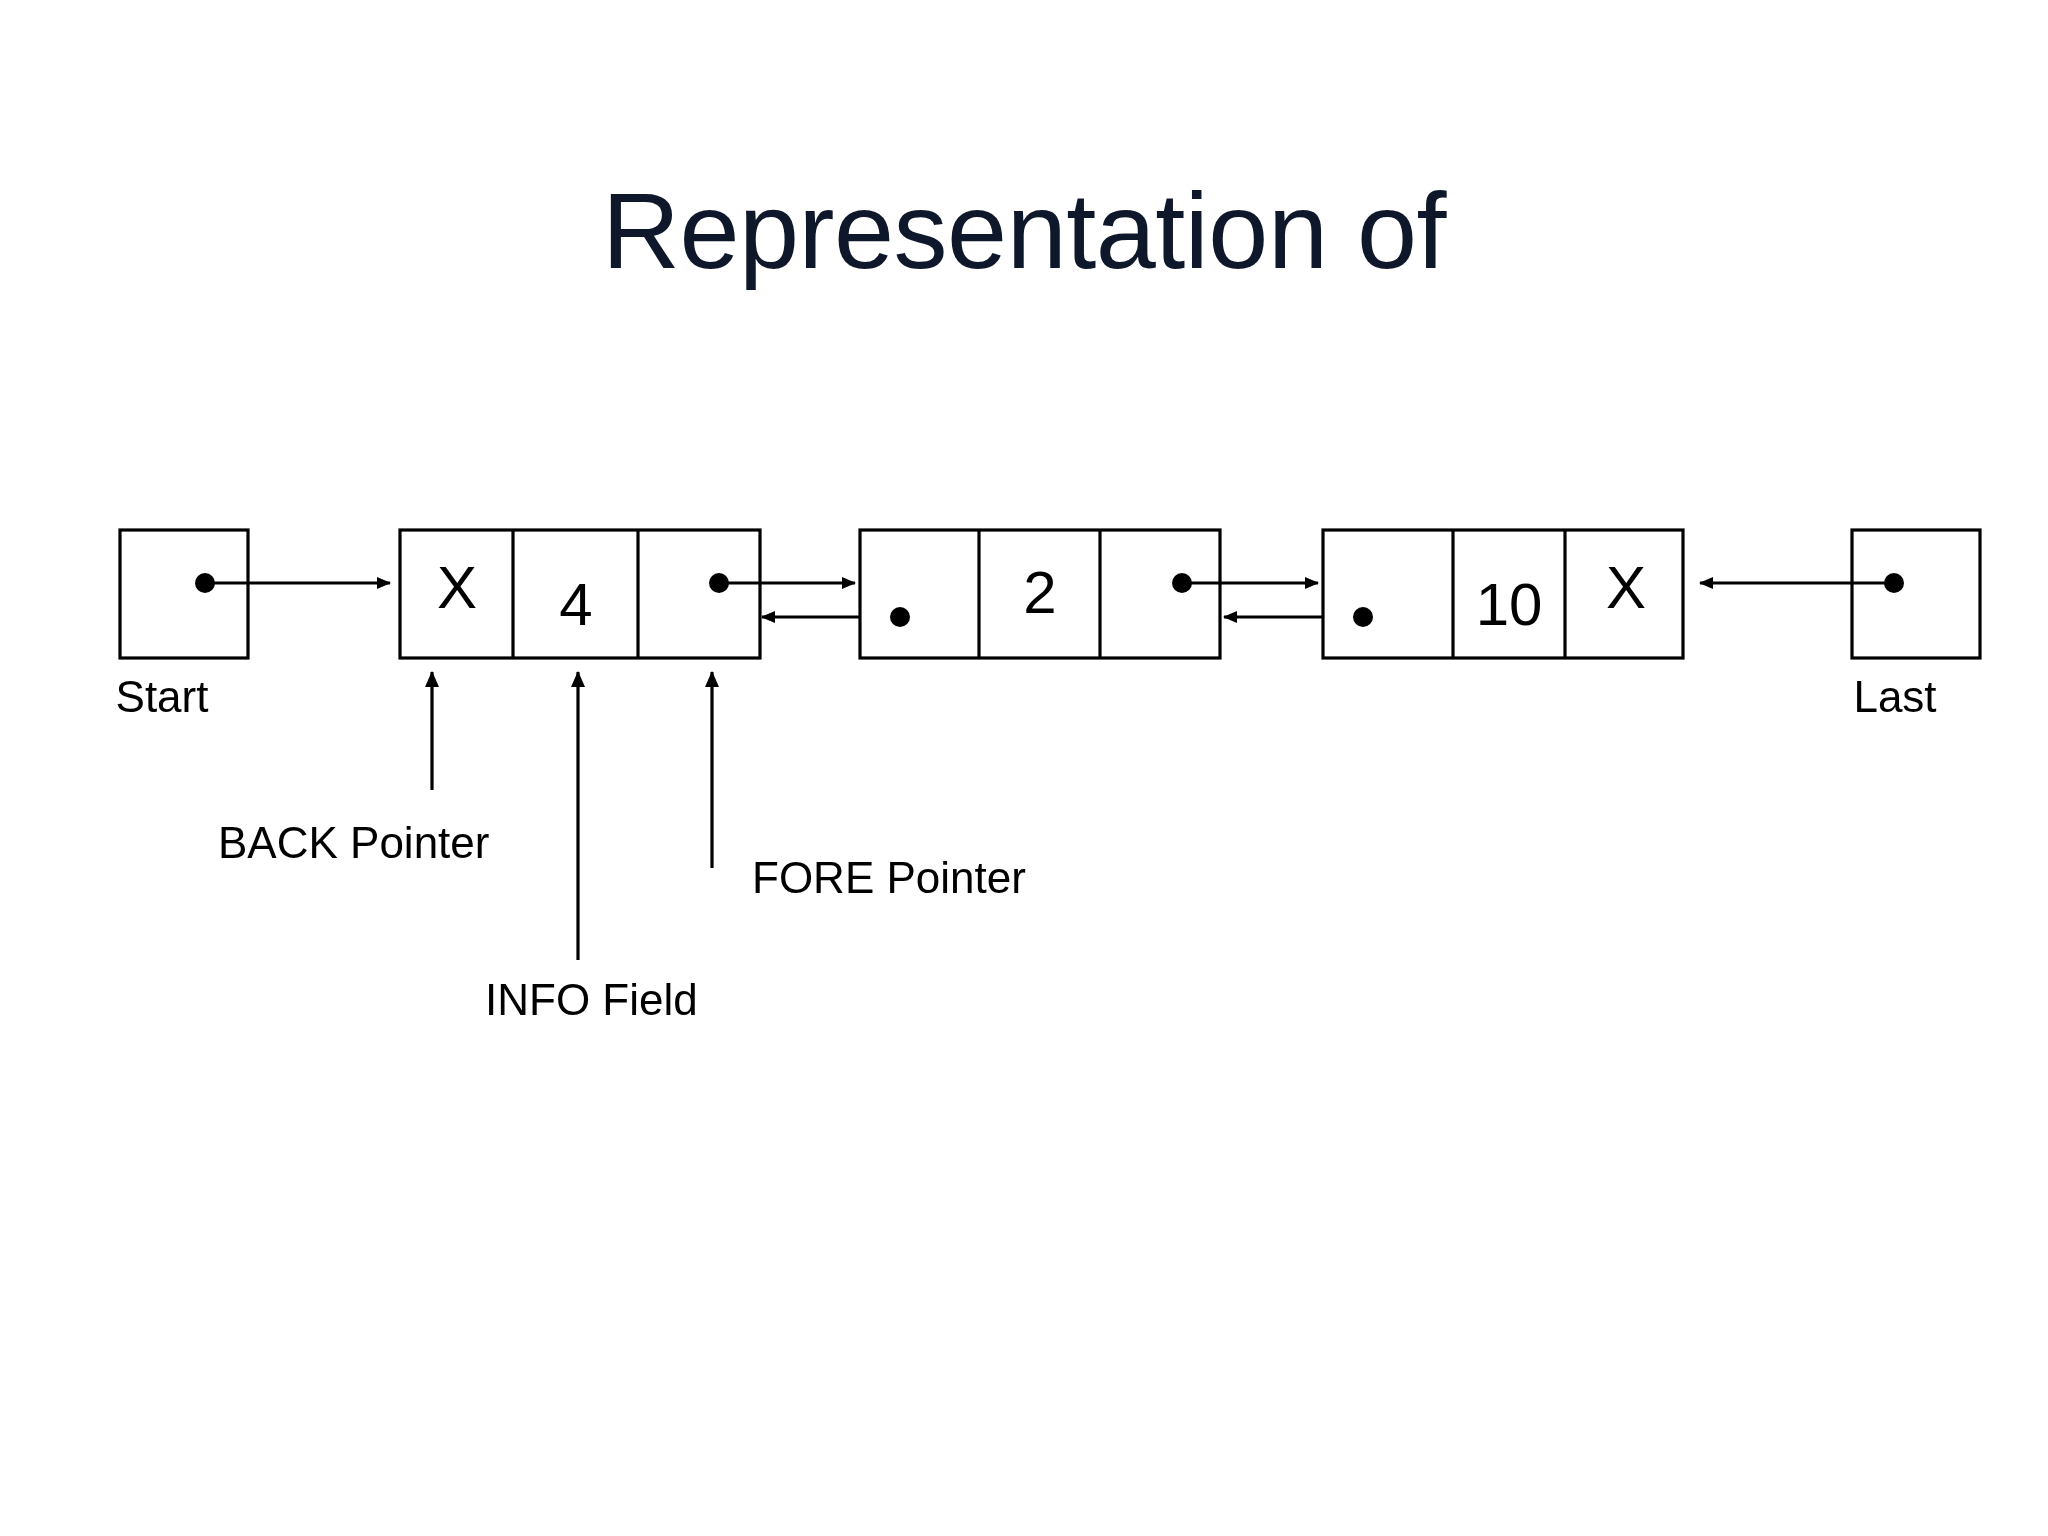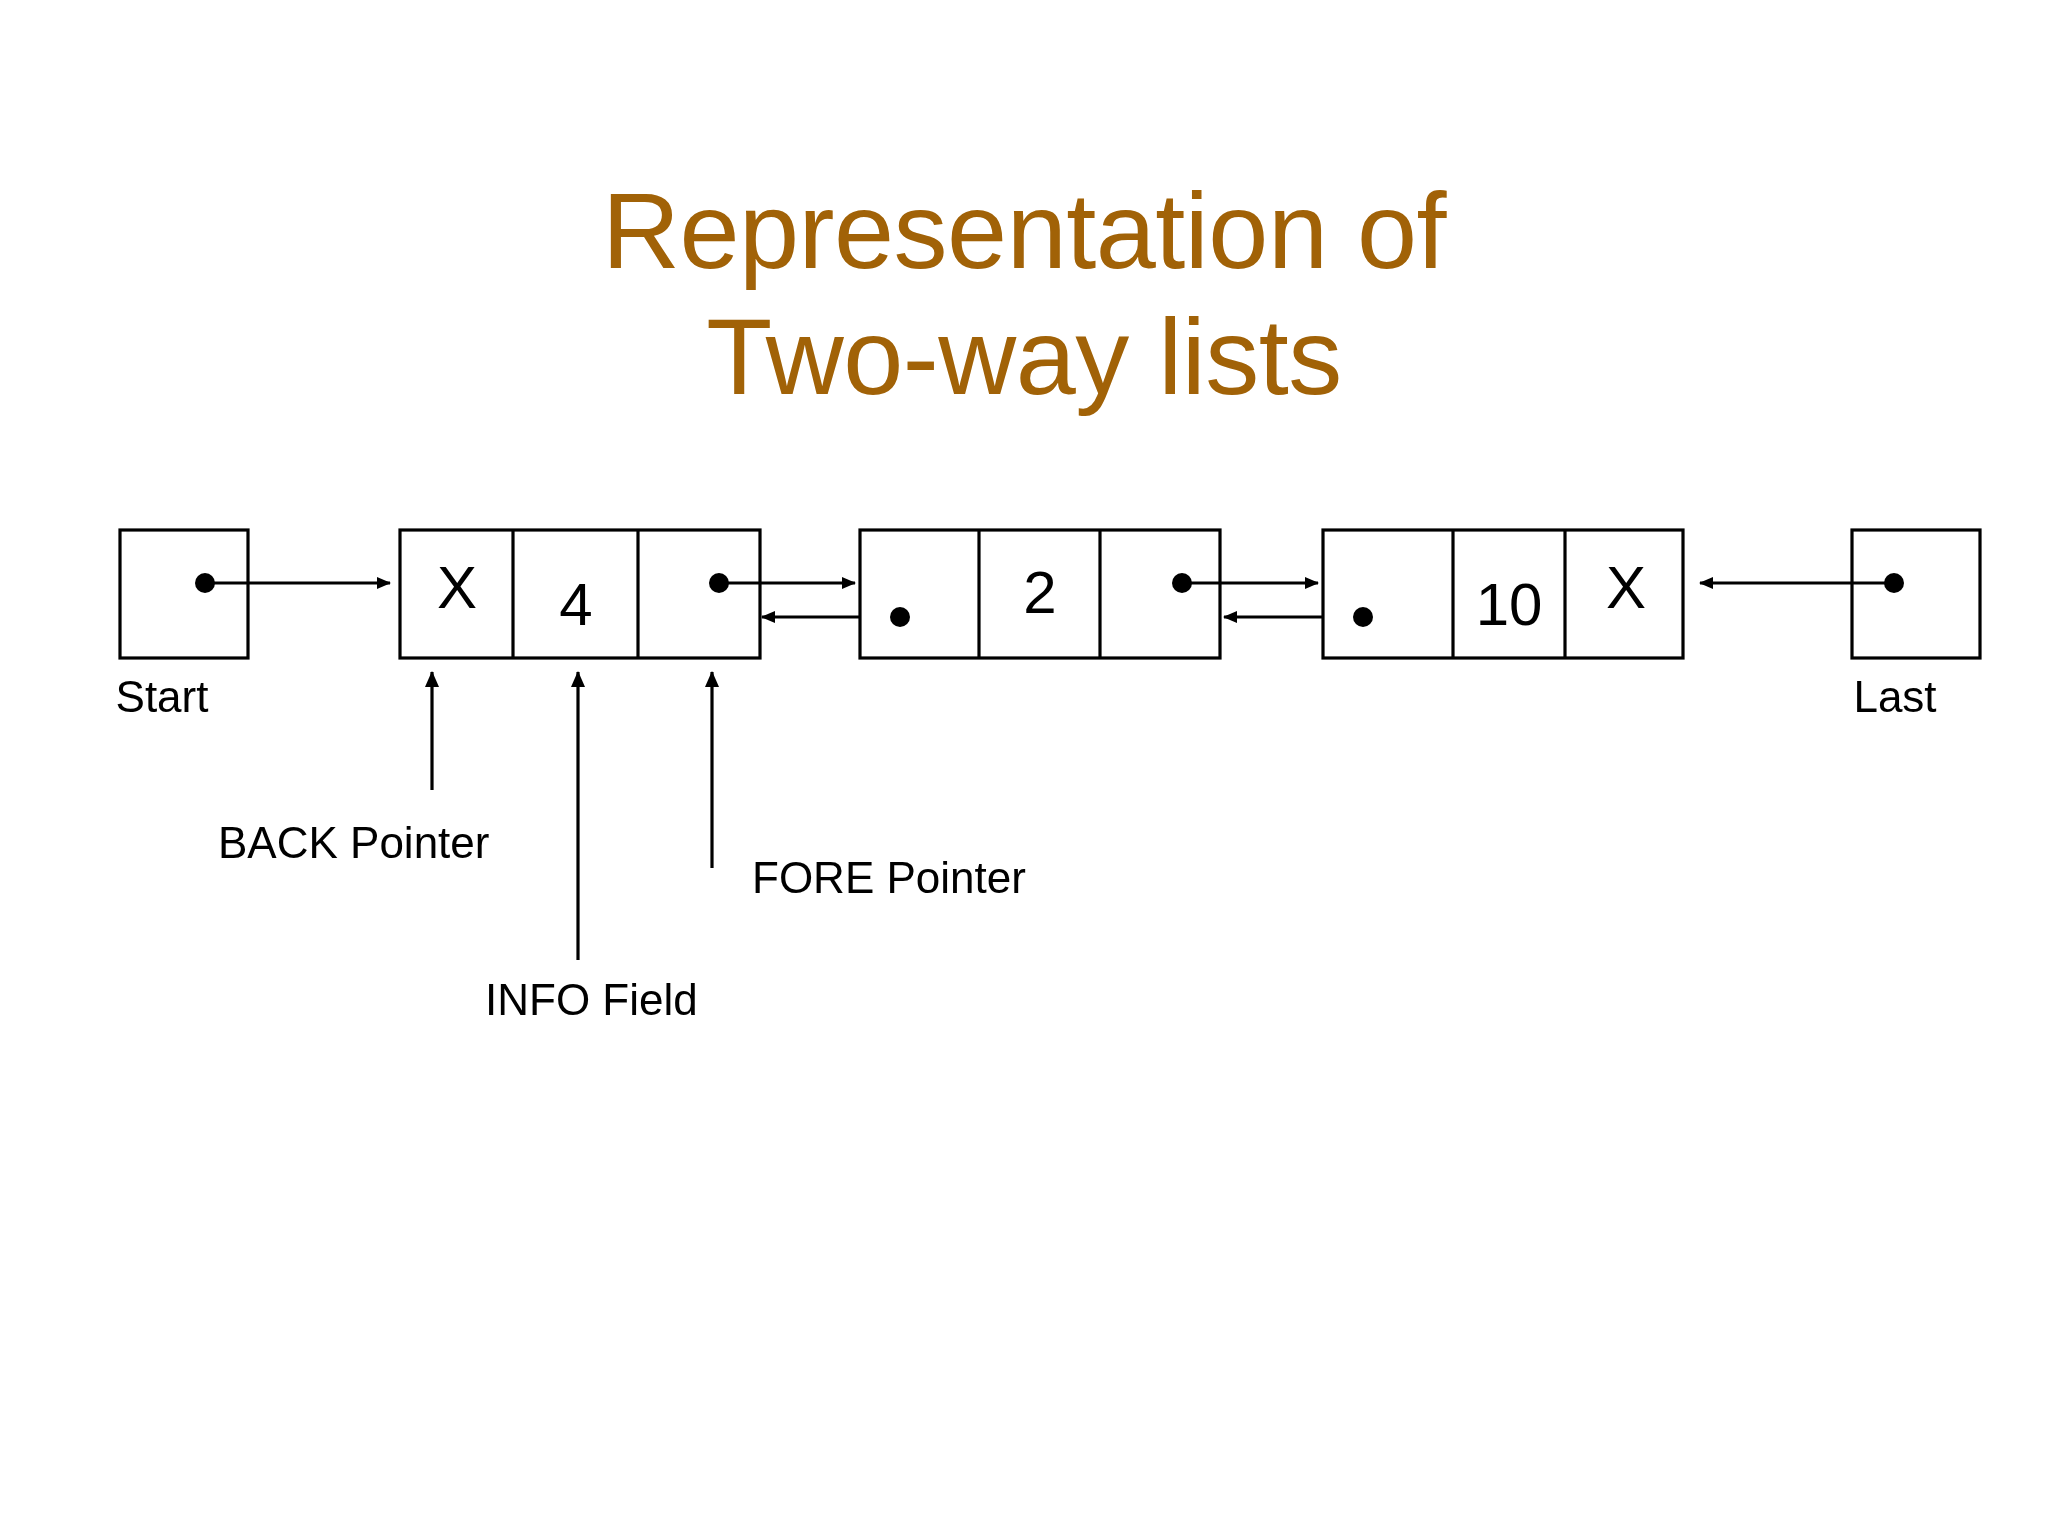--- a/index.html
+++ b/index.html
@@ -23,21 +23,21 @@
   #title-block {
     position: absolute;
     left: 0;
     top: 168px;
     width: 2048px;
     text-align: center;
     font-size: 108px;
     line-height: 1.17;
     font-weight: 400;
     letter-spacing: -0.5px;
-    color: #a16207;
+    color: #0f172a;
   }
   #title-block .title-line {
     display: block;
   }
   #diagram-svg {
     position: absolute;
     left: 0;
     top: 0;
     width: 2048px;
     height: 1536px;
@@ -83,21 +83,20 @@
     text-anchor: start;
   }
 </style>
 </head>
 <body>
 
 <div id="slide">
 
   <div id="title-block">
     <span class="title-line">Representation of</span>
-    <span class="title-line">Two-way lists</span>
   </div>
 
   <svg id="diagram-svg" viewBox="0 0 2048 1536">
     <defs>
       <marker id="arrow-r" markerWidth="14" markerHeight="12" refX="13" refY="6" orient="auto" markerUnits="userSpaceOnUse">
         <path d="M0,0 L14,6 L0,12 z" fill="#000000"></path>
       </marker>
       <marker id="arrow-l" markerWidth="14" markerHeight="12" refX="13" refY="6" orient="auto" markerUnits="userSpaceOnUse">
         <path d="M0,0 L14,6 L0,12 z" fill="#000000"></path>
       </marker>

